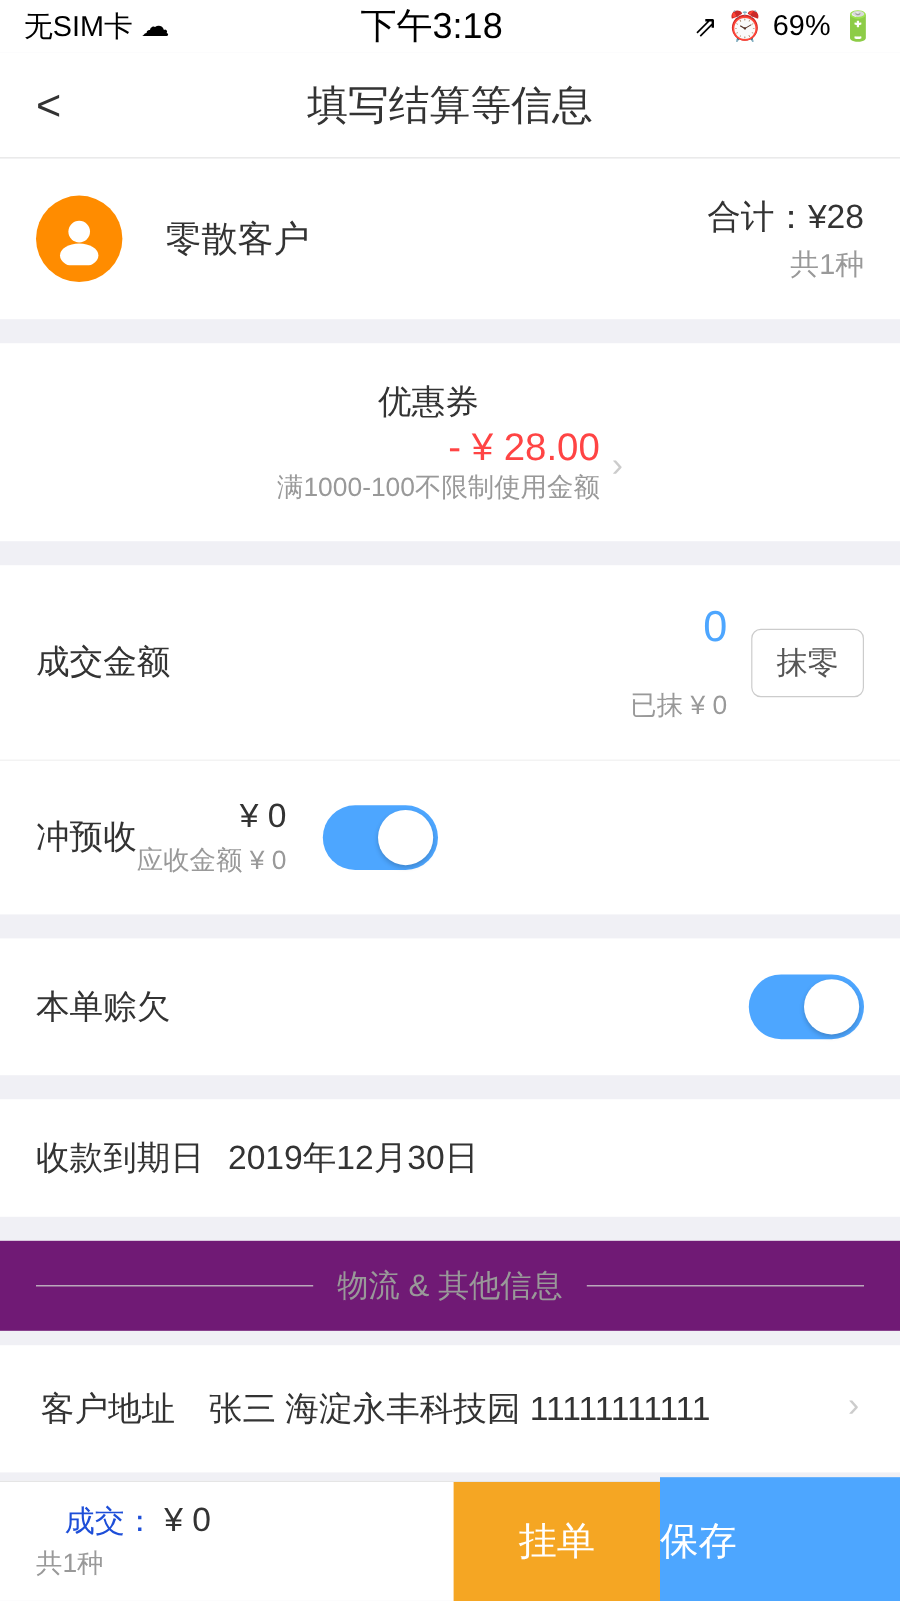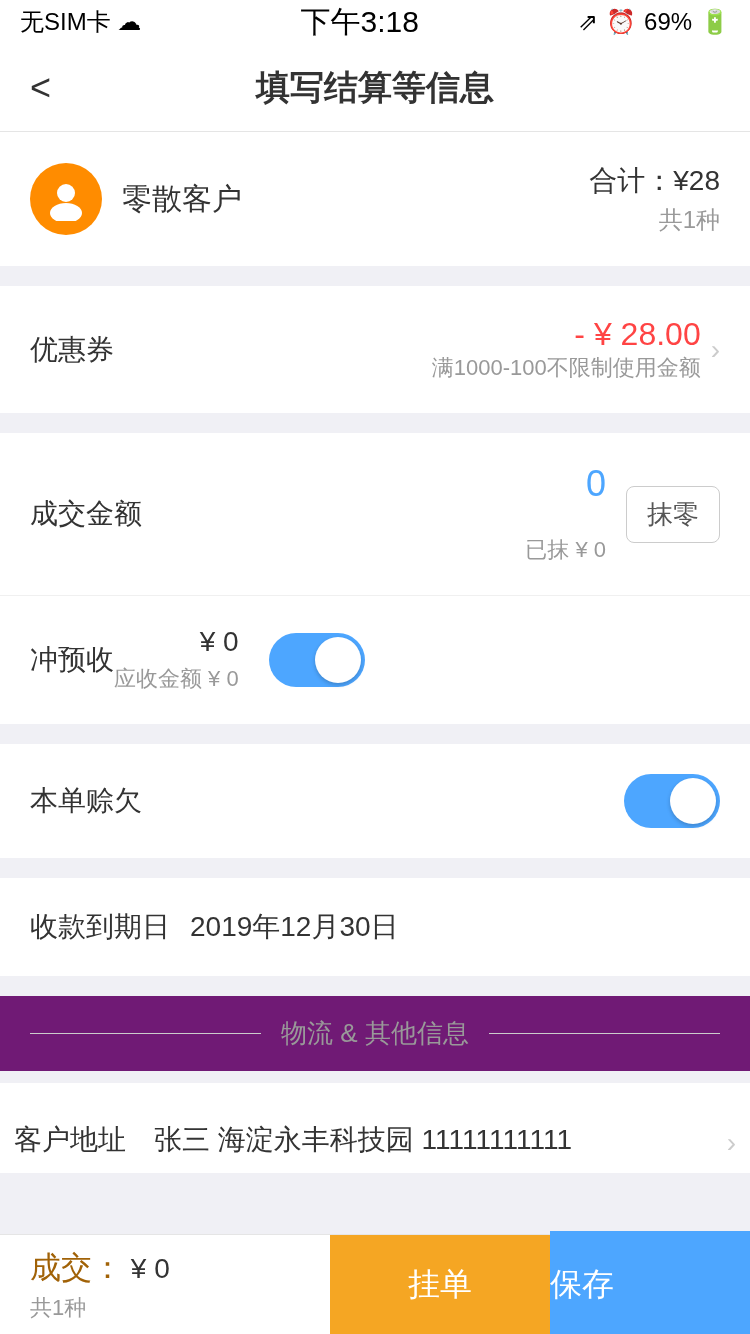--- a/index.html
+++ b/index.html
@@ -41,42 +41,42 @@
     }
     .nav-back {
       position: absolute;
       left: 30px;
       font-size: 36px;
       color: #333;
       cursor: pointer;
     }
     .nav-title {
       font-size: 34px;
-      font-weight: 700;
+      font-weight: 400;
       color: #333;
     }
 
     
     .content {
       padding-bottom: 110px;
     }
 
     
     .customer-section {
       background: #fff;
       padding: 30px;
       display: flex;
       align-items: center;
       justify-content: space-between;
       margin-bottom: 20px;
     }
     .customer-left {
       display: flex;
       align-items: center;
-      gap: 20px;
+      gap: 36px;
     }
     .customer-avatar {
       width: 72px;
       height: 72px;
       border-radius: 50%;
       background: #FF8C00;
       display: flex;
       align-items: center;
       justify-content: center;
     }
@@ -92,21 +92,21 @@
       margin-bottom: 20px;
     }
     .section-row {
       padding: 30px;
       display: flex;
       align-items: center;
       justify-content: space-between;
       border-bottom: 1px solid #f0f0f0;
       min-height: 90px;
     }
-    .section-row:last-child { border-bottom: none; }
+    .section-row:last-child { border-bottom: none; flex-direction: column; }
     .row-label {
       font-size: 28px;
       color: #333;
       min-width: 120px;
     }
     .coupon-amount {
       font-size: 32px;
       color: #ff4444;
       font-weight: 500;
     }
@@ -255,23 +255,23 @@
     }
     .logistics-text {
       font-size: 26px;
       color: #999;
       margin: 0 20px;
     }
 
     
     .address-section {
       background: #fff;
-      padding: 14px;
-      display: flex;
-      align-items: flex-end;
+      padding: 34px;
+      display: flex;
+      align-items: flex-start;
       justify-content: space-between;
       min-height: 90px;
       margin-top: 0;
     }
     .address-label { font-size: 28px; color: #333; min-width: 120px; }
     .address-value { font-size: 28px; color: #333; flex: 1; margin: 0 20px; }
     .address-arrow { font-size: 28px; color: #ccc; }
 
     
     .bottom-bar {
@@ -281,25 +281,25 @@
       height: 100px;
       background: #fff;
       display: flex;
       align-items: center;
       border-top: 1px solid #e5e5e5;
     }
     .bottom-info {
       flex: 1;
       padding: 0 30px;
     }
-    .bottom-trade { font-size: 31px; color: #a16207; }
+    .bottom-trade { font-size: 25px; color: #1d4ed8; margin-left: 24px; }
     .bottom-amount { font-size: 28px; color: #333; display: inline; }
     .bottom-count { font-size: 22px; color: #999; margin-top: 4px; }
     .bottom-btn-hold {
-      width: 220px;
+      width: 172px;
       height: 100px;
       background: #f5a623;
       display: flex;
       align-items: center;
       justify-content: center;
       cursor: pointer;
     }
     .bottom-btn-save {
       width: 200px;
       height: 108px;

